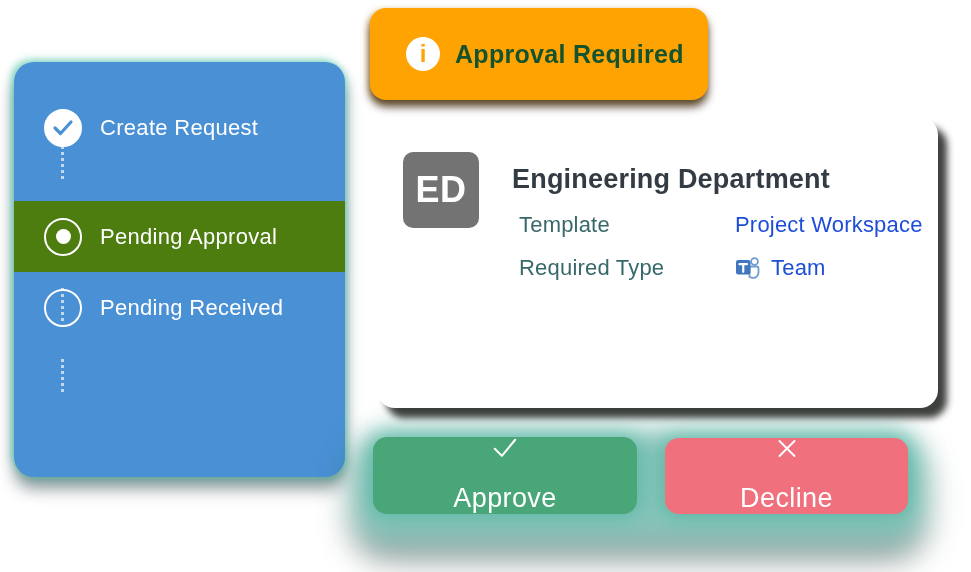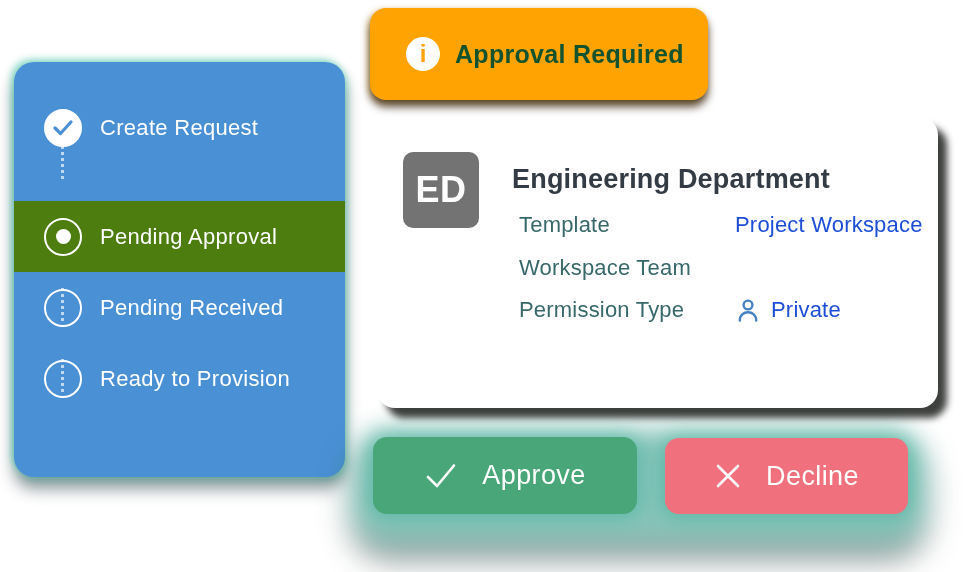--- a/index.html
+++ b/index.html
@@ -171,20 +171,21 @@
     display: flex;
     align-items: center;
     justify-content: center;
     gap: 24px;
     color: #ffffff;
     font-family: "Liberation Sans", sans-serif;
     font-size: 27px;
     letter-spacing: 0.4px;
     cursor: pointer;
     z-index: 4;
+    flex-direction: column;
   }
   .btn-approve {
     left: 373px; top: 437px;
     width: 264px; height: 77px;
     background: #49A678;
     box-shadow: 0 0 18px 4px rgba(44, 170, 145, 0.45);
   }
   .btn-decline {
     left: 665px; top: 438px;
     width: 243px; height: 76px;
@@ -218,24 +219,20 @@
         <span class="step-dot"></span>
       </span>
       <span class="step-label">Pending Approval</span>
     </div>
 
     <div class="step">
       <span class="step-circle"></span>
       <span class="step-label">Pending Received</span>
     </div>
 
-    <div class="step">
-      <span class="step-circle"></span>
-      <span class="step-label">Ready to Provision</span>
-    </div>
 
   </aside>
 
   <div class="banner">
     <span class="banner-icon">i</span>
     <span class="banner-label">Approval Required</span>
   </div>
 
   <section class="card">
     <div class="avatar">ED</div>
@@ -244,36 +241,35 @@
     <div class="fields">
 
       <div class="field-row">
         <span class="field-label">Template</span>
         <span class="field-value">
           <span>Project Workspace</span>
         </span>
       </div>
 
       <div class="field-row">
-        <span class="field-label">Workspace Team</span>
-      </div>
-
-
-      <div class="field-row">
-        <span class="field-label">Permission Type</span>
+        <span class="field-label">Required Type</span>
         <span class="field-value">
           <span class="field-icon">
             <svg width="26" height="26" viewBox="0 0 26 26">
-              <circle cx="13" cy="8" r="4.4" fill="none" stroke="#4580C2" stroke-width="2.4"></circle>
-              <path d="M4.8 23.5c0-5.4 3.9-8.2 8.2-8.2s8.2 2.8 8.2 8.2" fill="none" stroke="#4580C2" stroke-width="2.4" stroke-linecap="round"></path>
+              <circle cx="19.5" cy="6.5" r="3.4" fill="none" stroke="#6F9BD0" stroke-width="1.8"></circle>
+              <path d="M14.5 11.5h7.2a1.8 1.8 0 0 1 1.8 1.8v4.2a5.4 5.4 0 0 1-5.4 5.4h-0.4a5.2 5.2 0 0 1-3.2-1.1z" fill="none" stroke="#6F9BD0" stroke-width="1.8"></path>
+              <rect x="1" y="5" width="14.5" height="14.5" rx="2.2" fill="#4076BD"></rect>
+              <path d="M4.5 9.2h7.5 M8.25 9.2v7.6" fill="none" stroke="#ffffff" stroke-width="2.2" stroke-linecap="round"></path>
             </svg>
           </span>
-          <span>Private</span>
+          <span>Team</span>
         </span>
       </div>
+
+
 
     </div>
   </section>
 
   <div class="btn-glow"></div>
 
   <button class="btn btn-approve">
     <svg width="34" height="28" viewBox="0 0 34 28">
       <polyline points="4,15 13,24 30,3.5" fill="none" stroke="#ffffff" stroke-width="2.6" stroke-linecap="round" stroke-linejoin="round"></polyline>
     </svg>

